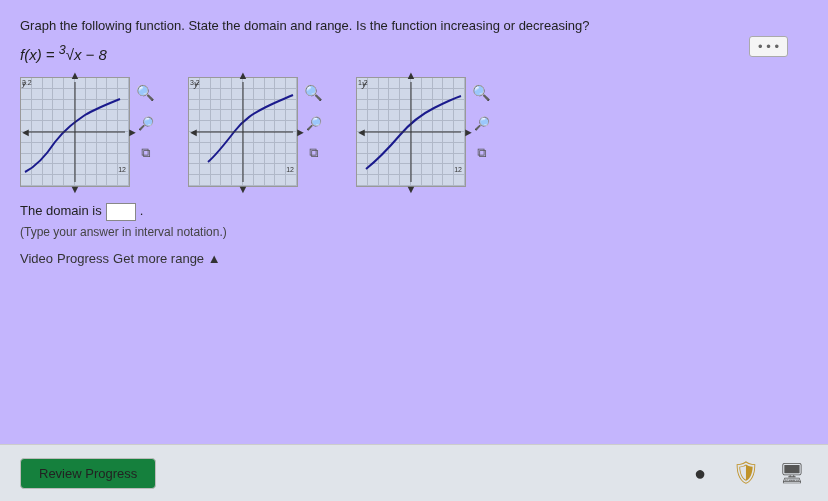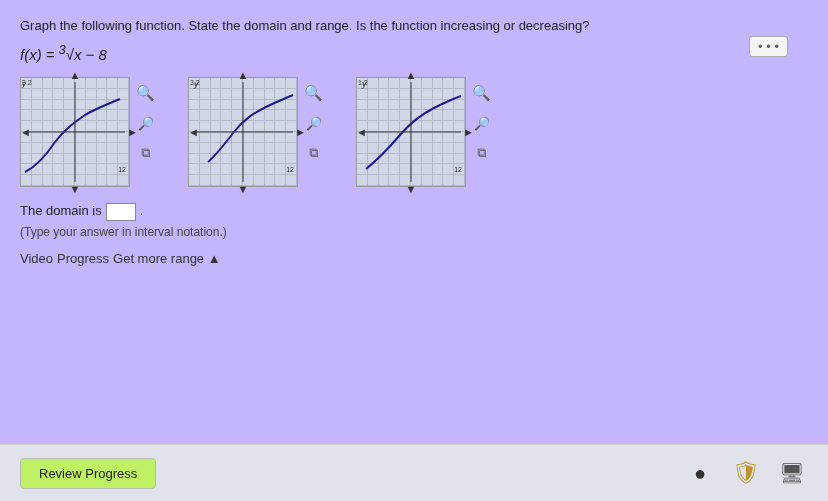--- a/index.html
+++ b/index.html
@@ -169,21 +169,21 @@
       margin: 0;
     }
     .bottom-bar {
       background: #e0e4ea;
       padding: 12px 20px;
       display: flex;
       align-items: center;
       justify-content: space-between;
     }
     .review-btn {
-      background: #bef264;
+      background: #15803d;
       border: 1px solid #bbb;
       border-radius: 4px;
       padding: 7px 18px;
       font-size: 13px;
       cursor: pointer;
       color: #222;
     }
     .bottom-icons {
       display: flex;
       gap: 14px;

